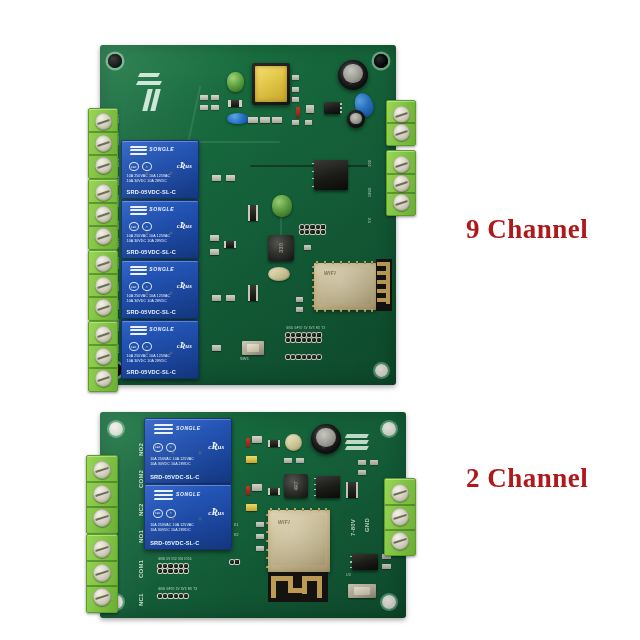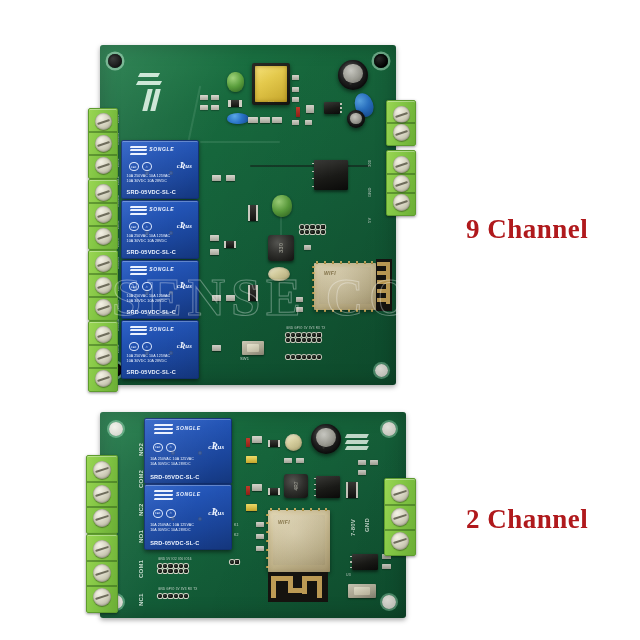--- a/index.html
+++ b/index.html
@@ -504,21 +504,20 @@
   <div class="term" style="left:386px;top:150px;width:28px;height:64px;">
     <div class="screw" style="left:6px;top:5px;width:17px;height:17px;"></div>
     <div class="screw" style="left:6px;top:24px;width:17px;height:17px;"></div>
     <div class="screw" style="left:6px;top:43px;width:17px;height:17px;"></div>
     <div class="lip" style="top:22px;height:2px;"></div>
       <div class="lip" style="top:41px;height:2px;"></div>
   </div>
 
   <div class="chlabel" style="left:466px;top:214px;">9 Channel</div>
 
-  <div class="wm" style="left:112px;top:268px;">SENSE CORE</div>
 
   <div class="pcb" style="left:100px;top:412px;width:306px;height:206px;">
 
     <div class="hole pad" style="left:9px;top:10px;width:14px;height:14px;"></div>
     <div class="hole pad" style="right:10px;top:10px;width:14px;height:14px;"></div>
     <div class="hole pad" style="left:9px;bottom:9px;width:14px;height:14px;"></div>
     <div class="hole pad" style="right:10px;bottom:9px;width:14px;height:14px;"></div>
 
     <div class="arrowlogo" style="right:36px;top:22px;width:24px;height:16px;">
       <i style="left:0;top:0;width:22px;height:3.5px;transform:skewX(-28deg);"></i>
@@ -706,15 +705,15 @@
   </div>
 
   <div class="term" style="left:384px;top:478px;width:30px;height:76px;">
     <div class="screw" style="left:6px;top:5px;width:18px;height:18px;"></div>
     <div class="screw" style="left:6px;top:29px;width:18px;height:18px;"></div>
     <div class="screw" style="left:6px;top:53px;width:18px;height:18px;"></div>
     <div class="lip" style="top:25px;height:2px;"></div>
       <div class="lip" style="top:50px;height:2px;"></div>
   </div>
 
-  <div class="chlabel" style="left:466px;top:504px;">2 Channel</div>
+  <div class="chlabel" style="left:466px;top:463px;">2 Channel</div>
 
 </div>
 
 </body></html>

